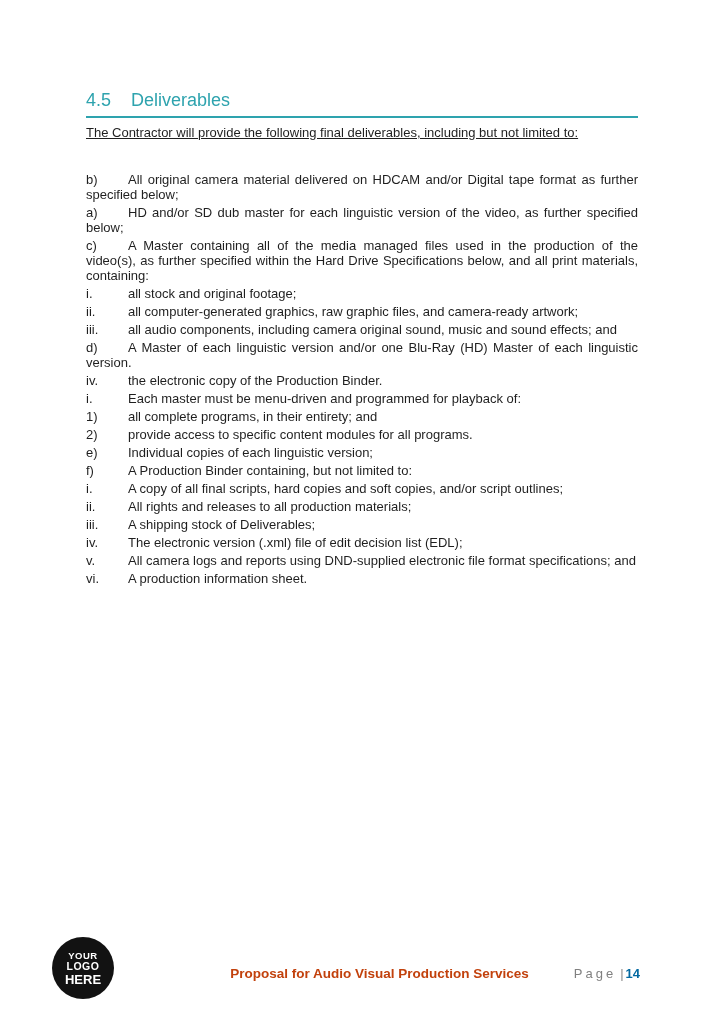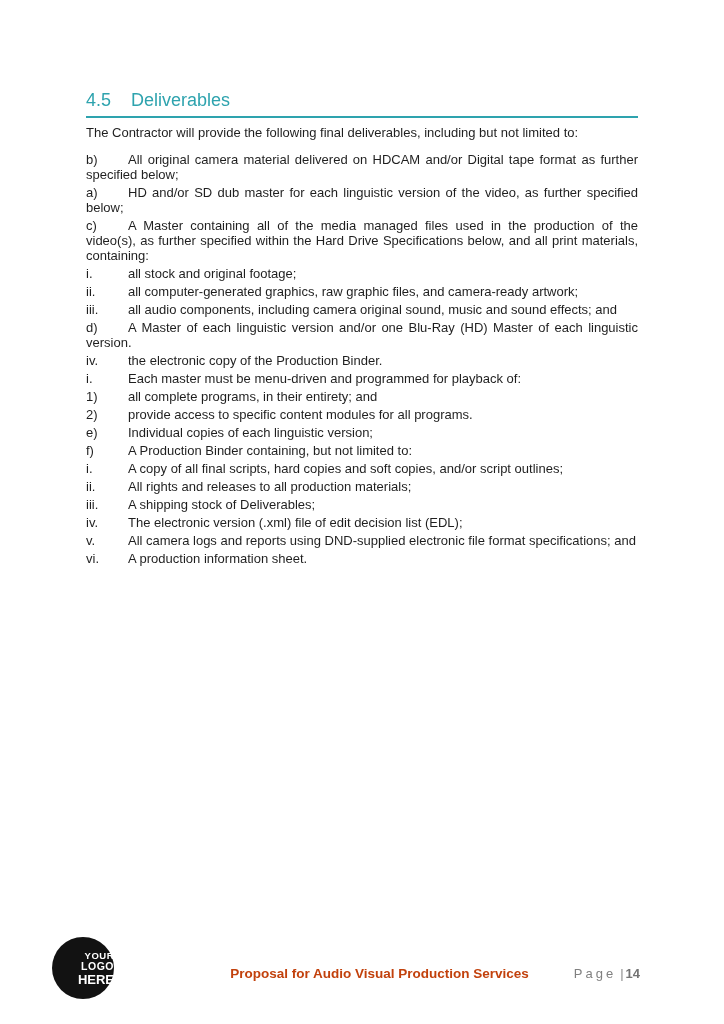--- a/index.html
+++ b/index.html
@@ -30,37 +30,37 @@
     display: inline-block;
     width: 45px;
   }
   p.body-para {
     margin: 0 0 3px 0;
     font-size: 13px;
     line-height: 15px;
     text-align: justify;
     text-align-last: left;
   }
-  p.intro-para { margin-bottom: 12px; }
+  p.intro-para { margin-bottom: 32px; text-decoration: underline; }
   .item .lbl {
     display: inline-block;
     width: 42px;
   }
   
   .logo-badge {
     position: absolute;
     left: 52px;
     top: 937px;
     width: 62px;
     height: 62px;
     border-radius: 50%;
     background: #121212;
     display: flex;
     flex-direction: column;
-    align-items: flex-end;
+    align-items: center;
     justify-content: center;
     color: #ffffff;
     font-weight: bold;
     text-align: center;
     line-height: 1;
   }
   .logo-badge .l1 { font-size: 9.5px; letter-spacing: 0.5px; }
   .logo-badge .l2 { font-size: 10.5px; letter-spacing: 0.5px; margin-top: 1px; }
   .logo-badge .l3 { font-size: 13px; margin-top: 1px; }
   .footer-row {
@@ -79,21 +79,21 @@
     color: #c2410c;
     white-space: nowrap;
   }
   .footer-page {
     font-size: 13px;
     color: #808080;
     white-space: nowrap;
   }
   .footer-page .pg-word { letter-spacing: 3px; }
   .footer-page .pg-sep { margin: 0 2px 0 4px; color: #8a8a8a; }
-  .footer-page .pg-num { font-weight: bold; color: #737373; text-align: right; }
+  .footer-page .pg-num { font-weight: bold; color: #0369a1; text-align: right; }
 </style>
 </head>
 <body>
 
 <div class="page">
 
   <div class="content">
 
     <h1 class="section-heading">
       <span class="sec-num">4.5</span><span>Deliverables</span>

